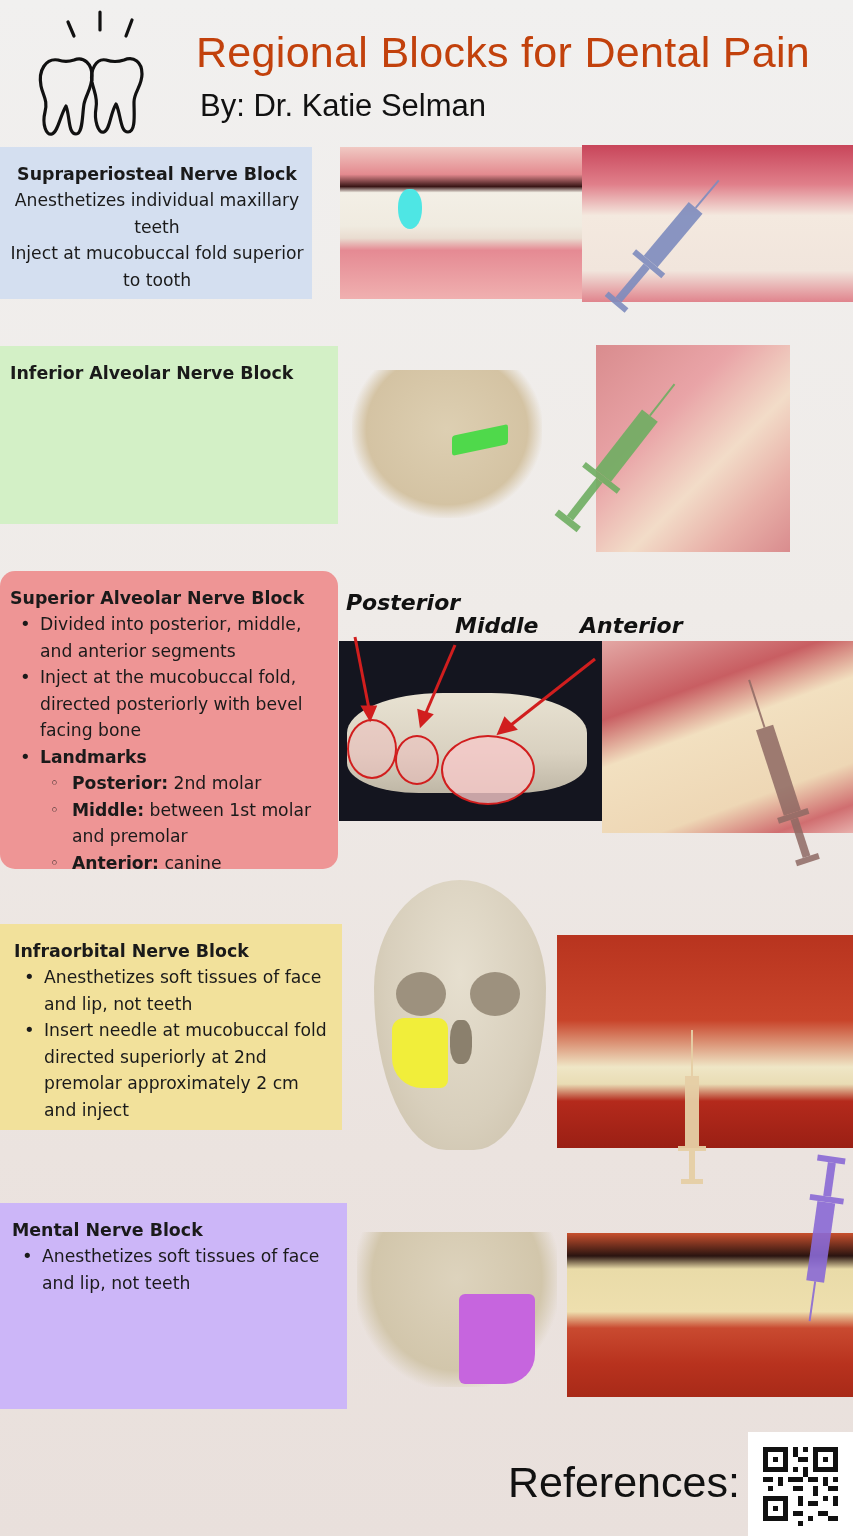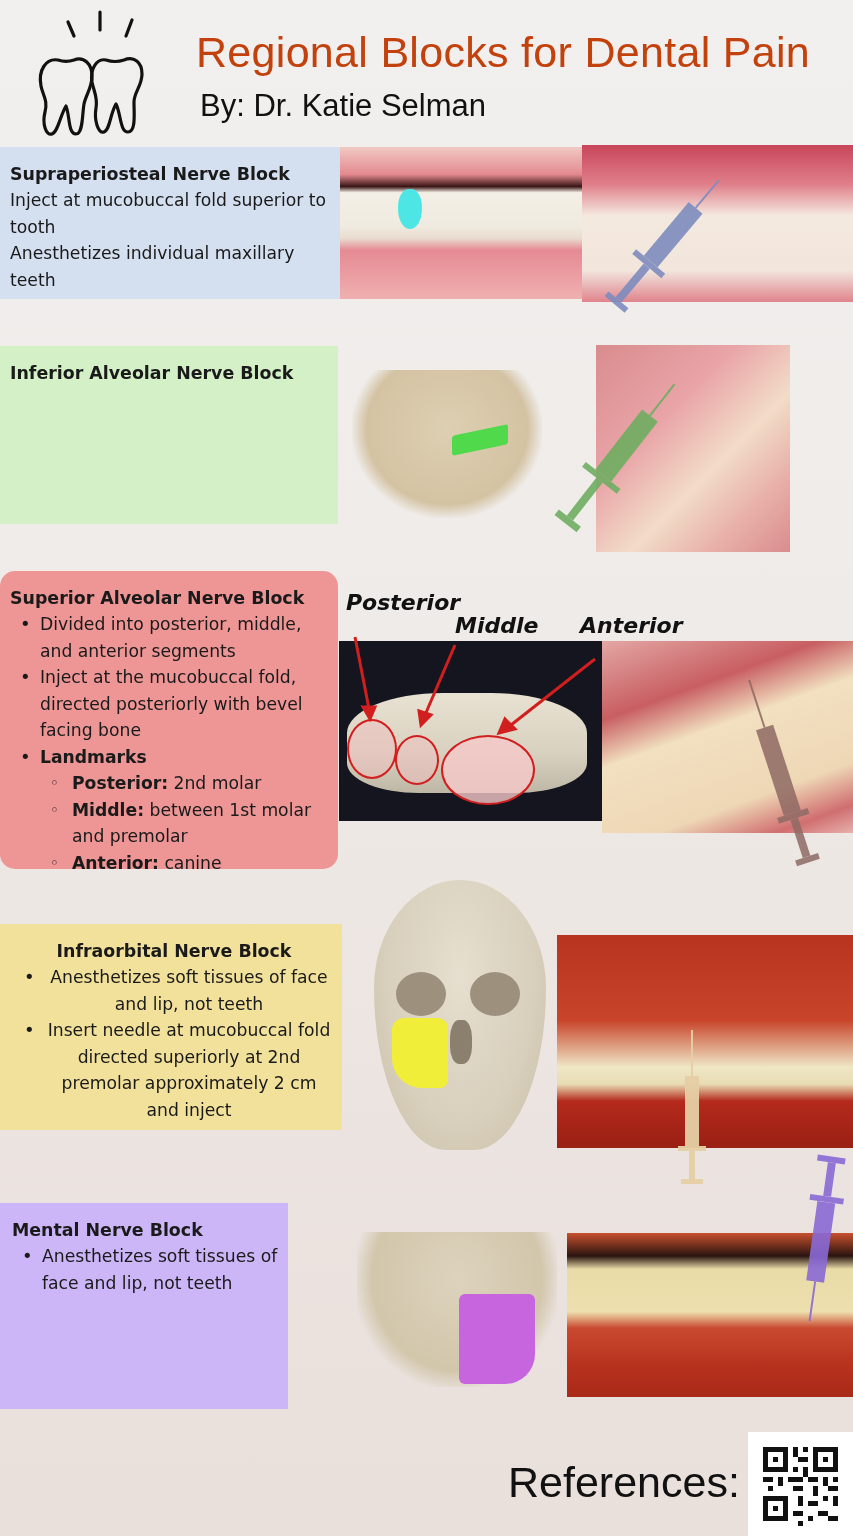--- a/index.html
+++ b/index.html
@@ -35,24 +35,24 @@
 <svg class="abs logo" viewBox="0 0 145 132" fill="none" stroke="#111" stroke-width="3.2" stroke-linecap="round" stroke-linejoin="round">
   <line x1="40" y1="14" x2="46" y2="28"></line>
   <line x1="72" y1="4" x2="72" y2="22"></line>
   <line x1="104" y1="12" x2="98" y2="28"></line>
   <path d="M30 52 C18 50 10 62 13 78 C15 88 20 92 17 104 C14 116 18 128 24 126 C30 124 32 108 38 98 C42 108 40 126 48 126 C55 126 54 108 56 96 C58 86 64 80 64 68 C64 56 56 48 46 52 C40 54 36 54 30 52 Z"></path>
   <path d="M78 52 C68 50 62 62 64 74 C66 84 70 90 68 100 C66 112 70 126 76 124 C82 122 82 106 88 96 C93 106 92 124 100 124 C108 124 106 106 106 94 C106 84 114 78 114 66 C114 54 106 48 96 52 C90 54 84 54 78 52 Z"></path>
 </svg>
 <div class="abs title">Regional Blocks for Dental Pain</div>
 <div class="abs byline">By: Dr. Katie Selman</div>
 
-<div class="card" style="left:0;top:147px;width:340px;height:152px;background:#d4dff0;">
+<div class="card" style="left:0;top:147px;width:312px;height:152px;background:#d4dff0;text-align:center;">
   <h3>Supraperiosteal Nerve Block</h3>
+  <p>Anesthetizes individual maxillary teeth</p>
   <p>Inject at mucobuccal fold superior to tooth</p>
-  <p>Anesthetizes individual maxillary teeth</p>
 </div>
 <div class="photo" style="left:340px;top:147px;width:243px;height:152px;background:linear-gradient(180deg,#f0c9c3 0%,#e48a8f 18%,#3a1616 26%,#f3efe6 30%,#f0ebe0 52%,#e9dcd0 60%,#e58a93 68%,#f0b0b0 100%);">
   <div style="position:absolute;left:58px;top:42px;width:24px;height:40px;border-radius:45% 45% 50% 50%;background:#4ee6e4;"></div>
 </div>
 <div class="photo" style="left:582px;top:145px;width:271px;height:157px;background:linear-gradient(180deg,#c8455a 0%,#e07f8a 25%,#f4e9df 45%,#f1e5dc 80%,#e0848d 100%);"></div>
 <svg class="abs" style="left:590px;top:170px;" width="140" height="170" viewBox="0 0 140 170">
   <g transform="rotate(40 70 85)" fill="#7e8cbe" opacity="0.9">
     <rect x="66" y="-10" width="2" height="36"></rect>
     <rect x="58" y="26" width="18" height="70"></rect>
     <rect x="48" y="96" width="38" height="6"></rect>
@@ -113,21 +113,21 @@
 <svg class="abs" style="left:730px;top:675px;" width="100" height="200" viewBox="0 0 100 200">
   <g transform="rotate(-18 50 100)" fill="#8f6a64" opacity="0.85">
     <rect x="49" y="0" width="2" height="50"></rect>
     <rect x="41" y="50" width="18" height="90"></rect>
     <rect x="34" y="140" width="32" height="6"></rect>
     <rect x="46" y="146" width="8" height="40"></rect>
     <rect x="38" y="186" width="24" height="6"></rect>
   </g>
 </svg>
 
-<div class="card" style="left:0;top:924px;width:342px;height:206px;background:#f2e19b;padding-left:14px;text-align:center;">
+<div class="card" style="left:0;top:924px;width:342px;height:206px;background:#f2e19b;padding-left:14px;">
   <h3>Infraorbital Nerve Block</h3>
   <ul>
     <li>Anesthetizes soft tissues of face and lip, not teeth</li>
     <li>Insert needle at mucobuccal fold directed superiorly at 2nd premolar approximately 2 cm and inject</li>
   </ul>
 </div>
 <div class="photo" style="left:370px;top:880px;width:180px;height:282px;">
   <div style="position:absolute;left:4px;top:0;width:172px;height:270px;border-radius:50% 50% 42% 42% / 40% 40% 60% 60%;background:radial-gradient(ellipse at 50% 35%,#e6dfcf 0%,#d8cfbc 60%,#c9bea7 100%);"></div>
   <div style="position:absolute;left:26px;top:92px;width:50px;height:44px;border-radius:50%;background:#9d917e;"></div>
   <div style="position:absolute;left:100px;top:92px;width:50px;height:44px;border-radius:50%;background:#9d917e;"></div>
@@ -138,21 +138,21 @@
 <svg class="abs" style="left:672px;top:1030px;" width="40" height="160" viewBox="0 0 40 160">
   <g fill="#e6cfa6" opacity="0.95">
     <rect x="19" y="0" width="2" height="46"></rect>
     <rect x="13" y="46" width="14" height="70"></rect>
     <rect x="6" y="116" width="28" height="5"></rect>
     <rect x="17" y="121" width="6" height="28"></rect>
     <rect x="9" y="149" width="22" height="5"></rect>
   </g>
 </svg>
 
-<div class="card" style="left:0;top:1203px;width:288px;height:206px;background:#ccb6f8;padding-left:12px;">
+<div class="card" style="left:0;top:1203px;width:347px;height:206px;background:#ccb6f8;padding-left:12px;">
   <h3>Mental Nerve Block</h3>
   <ul>
     <li>Anesthetizes soft tissues of face and lip, not teeth</li>
   </ul>
 </div>
 <div class="photo" style="left:357px;top:1232px;width:200px;height:155px;background:radial-gradient(ellipse at 50% 30%,#ddd3bd 0%,#d2c6ab 60%,rgba(210,198,171,0) 74%);">
   <div style="position:absolute;left:102px;top:62px;width:76px;height:90px;background:#c665de;border-radius:6px 6px 30px 6px;"></div>
 </div>
 <div class="photo" style="left:567px;top:1233px;width:286px;height:164px;background:linear-gradient(180deg,#c8502e 0%,#2a1410 14%,#e9dba8 22%,#eedfae 48%,#c94a30 58%,#b8321e 80%,#a82a18 100%);"></div>
 <svg class="abs" style="left:792px;top:1150px;" width="60" height="180" viewBox="0 0 60 180">

